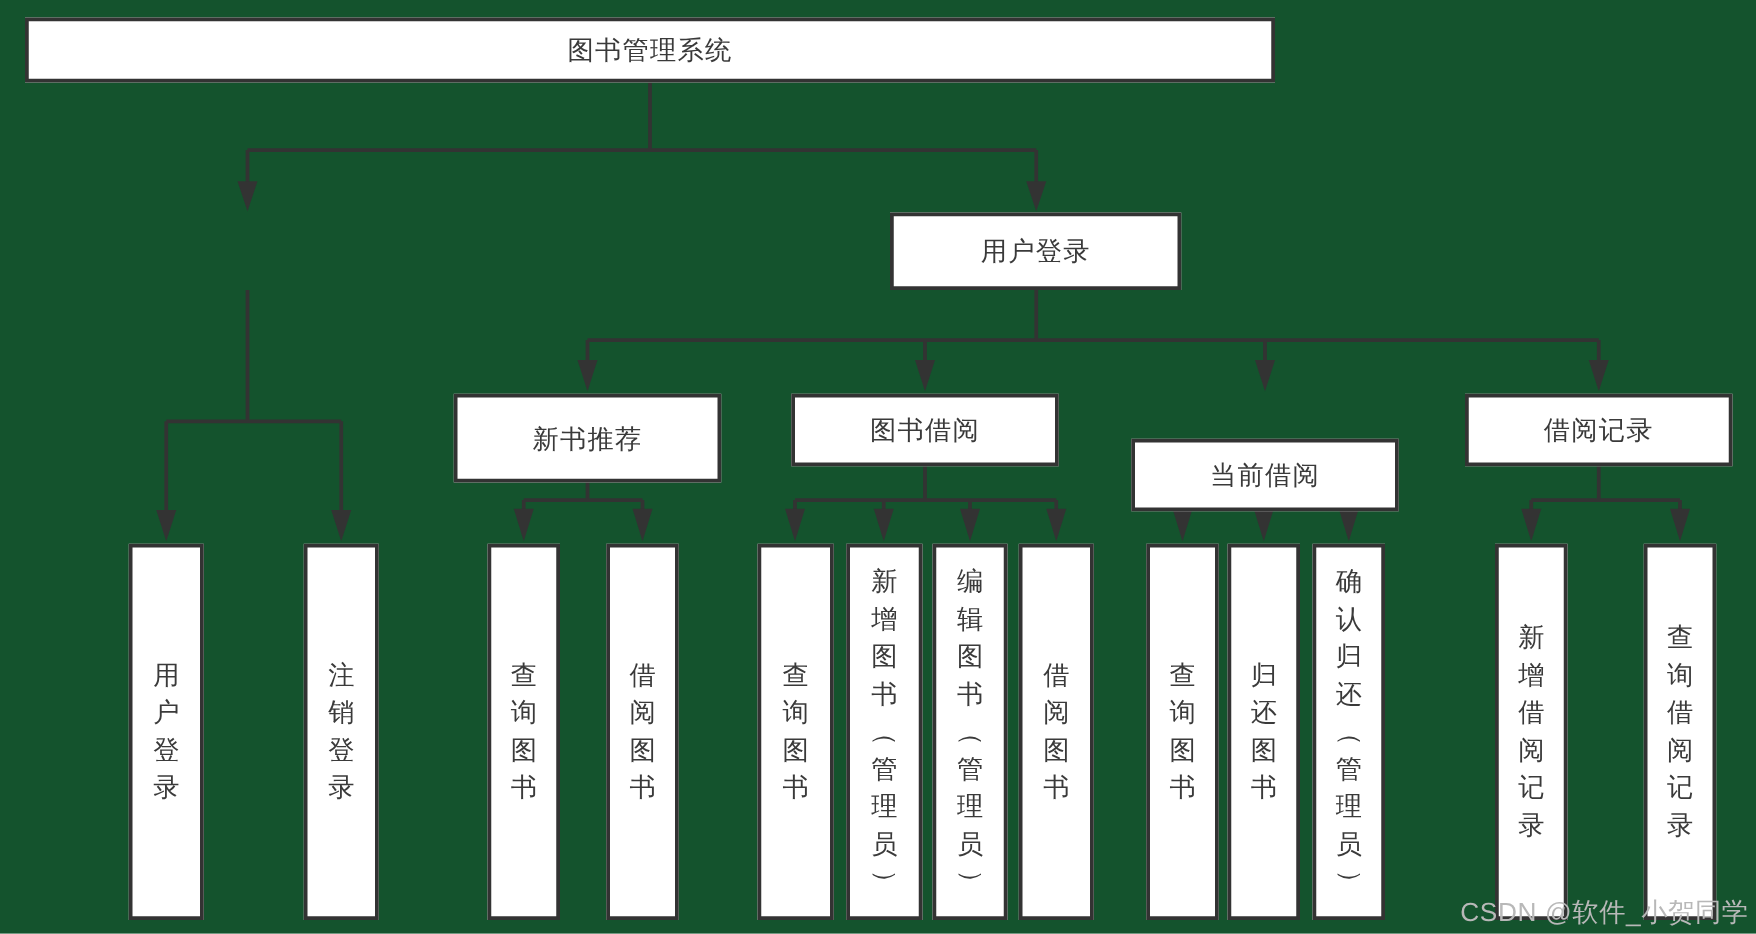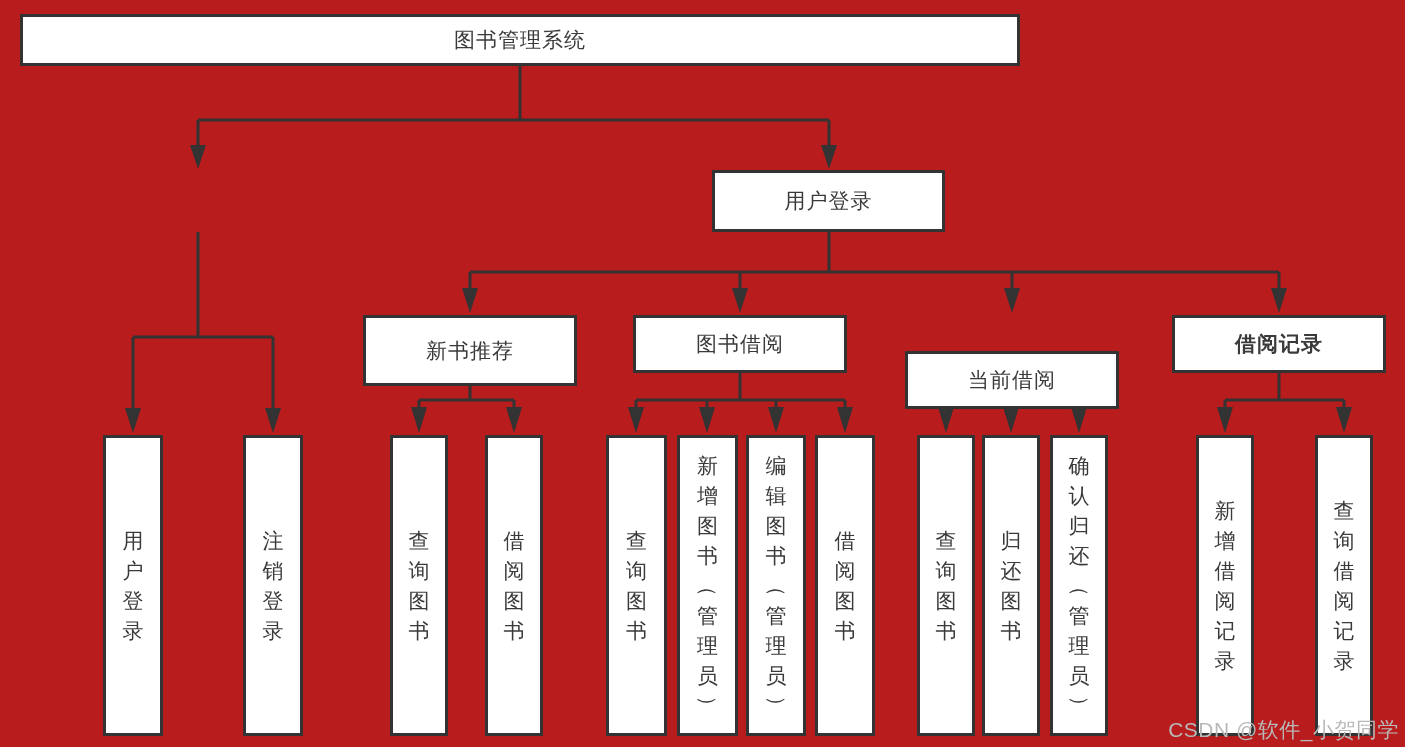--- a/index.html
+++ b/index.html
@@ -1,19 +1,19 @@
 <!DOCTYPE html>
 <html><head>
 <meta charset="utf-8">
 <style>
   html,body{margin:0;padding:0;background:#ffffff;}
   .canvas{
     position:relative;
     width:1405px;height:747px;
-    background:#b91c1c;
+    background:#14532d;
     font-family:"Liberation Sans",sans-serif;
     overflow:hidden;
   }
   svg.connectors{position:absolute;left:0;top:0;z-index:0;}
   svg.connectors path{stroke:#333333;stroke-width:3;fill:none;}
   svg.connectors polygon{fill:#333333;stroke:none;}
   .node{
     position:absolute;box-sizing:border-box;
     border:3px solid #333333;background:#ffffff;
     display:flex;align-items:center;justify-content:center;
@@ -88,21 +88,21 @@
 
   <div class="node hbox" style="left:363px;top:315px;width:214px;height:71px;text-align:center;">
     <span>新书推荐</span>
   </div>
   <div class="node hbox" style="left:633px;top:315px;width:214px;height:58px;font-family:Liberation Serif, serif;">
     <span>图书借阅</span>
   </div>
   <div class="node hbox" style="left:905px;top:315px;width:214px;height:58px;margin-top:36px;">
     <span>当前借阅</span>
   </div>
-  <div class="node hbox" style="left:1172px;top:315px;width:214px;height:58px;font-weight:bold;">
+  <div class="node hbox" style="left:1172px;top:315px;width:214px;height:58px;">
     <span>借阅记录</span>
   </div>
 
   <div class="node vbox" style="left:103px;top:435px;width:60px;height:301px;">
     <div class="vlabel">
         <span class="vchar">用</span>
         <span class="vchar">户</span>
         <span class="vchar">登</span>
         <span class="vchar">录</span>
       </div>

